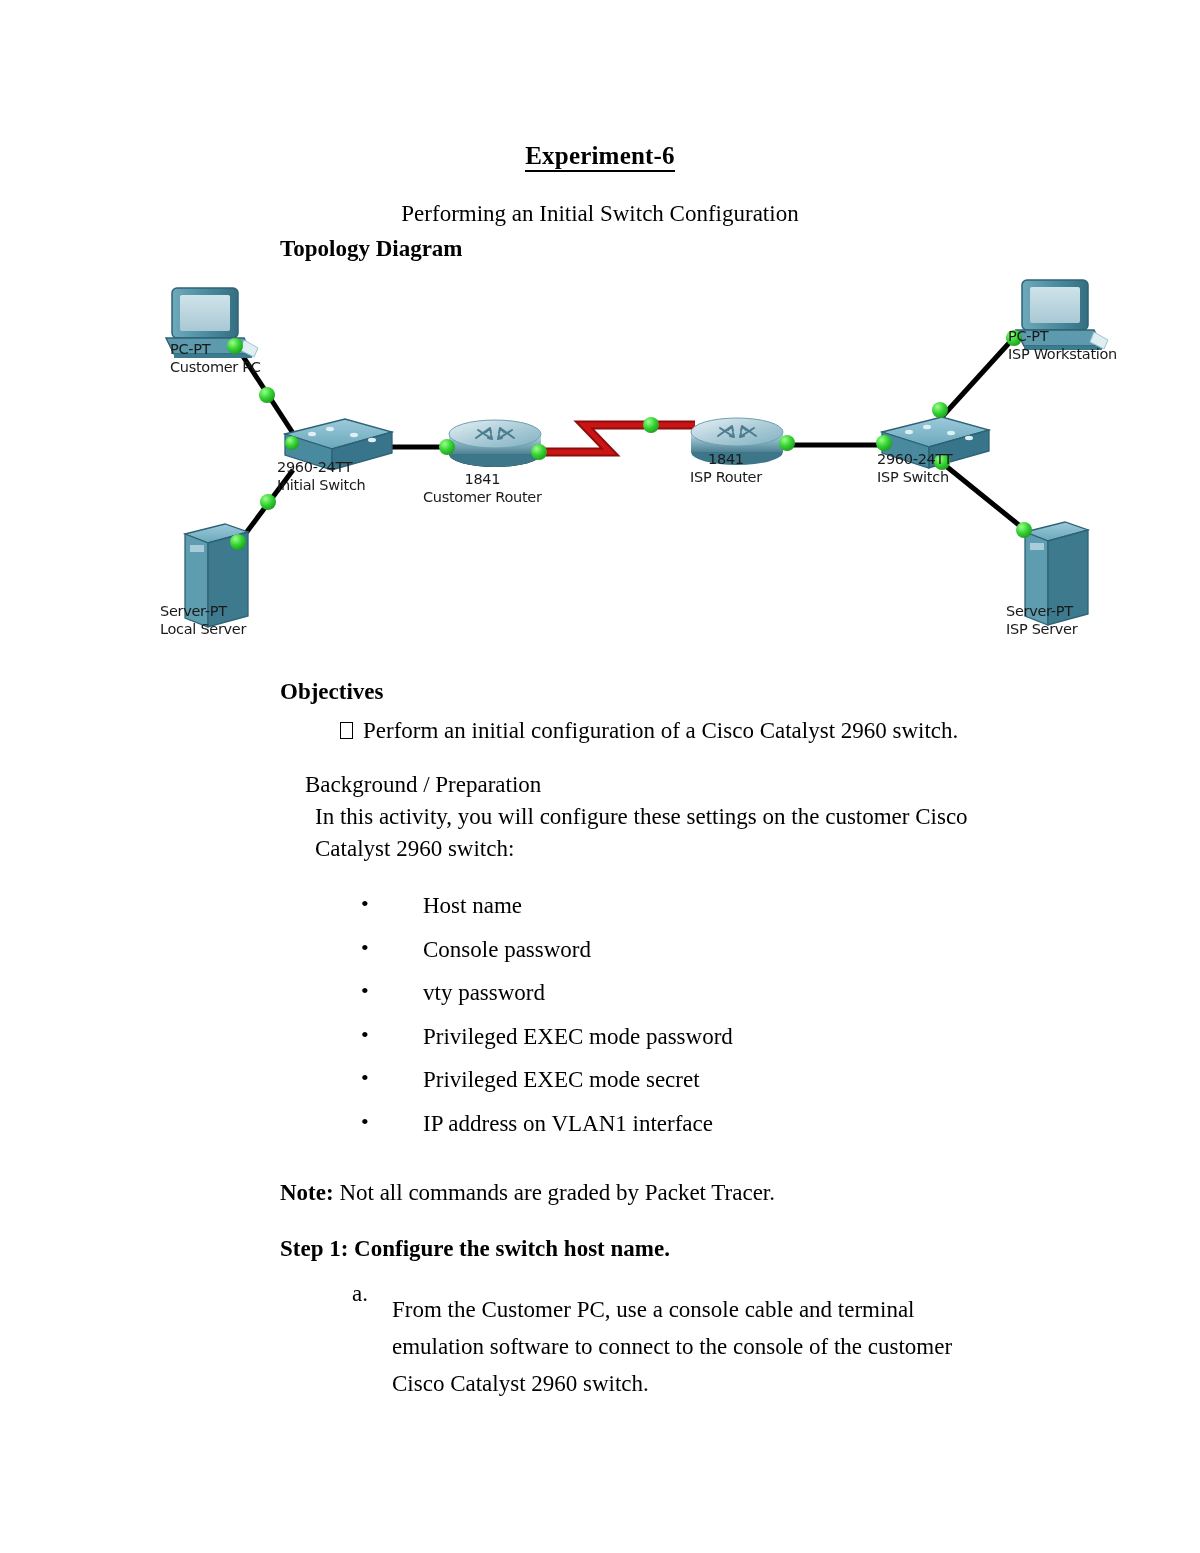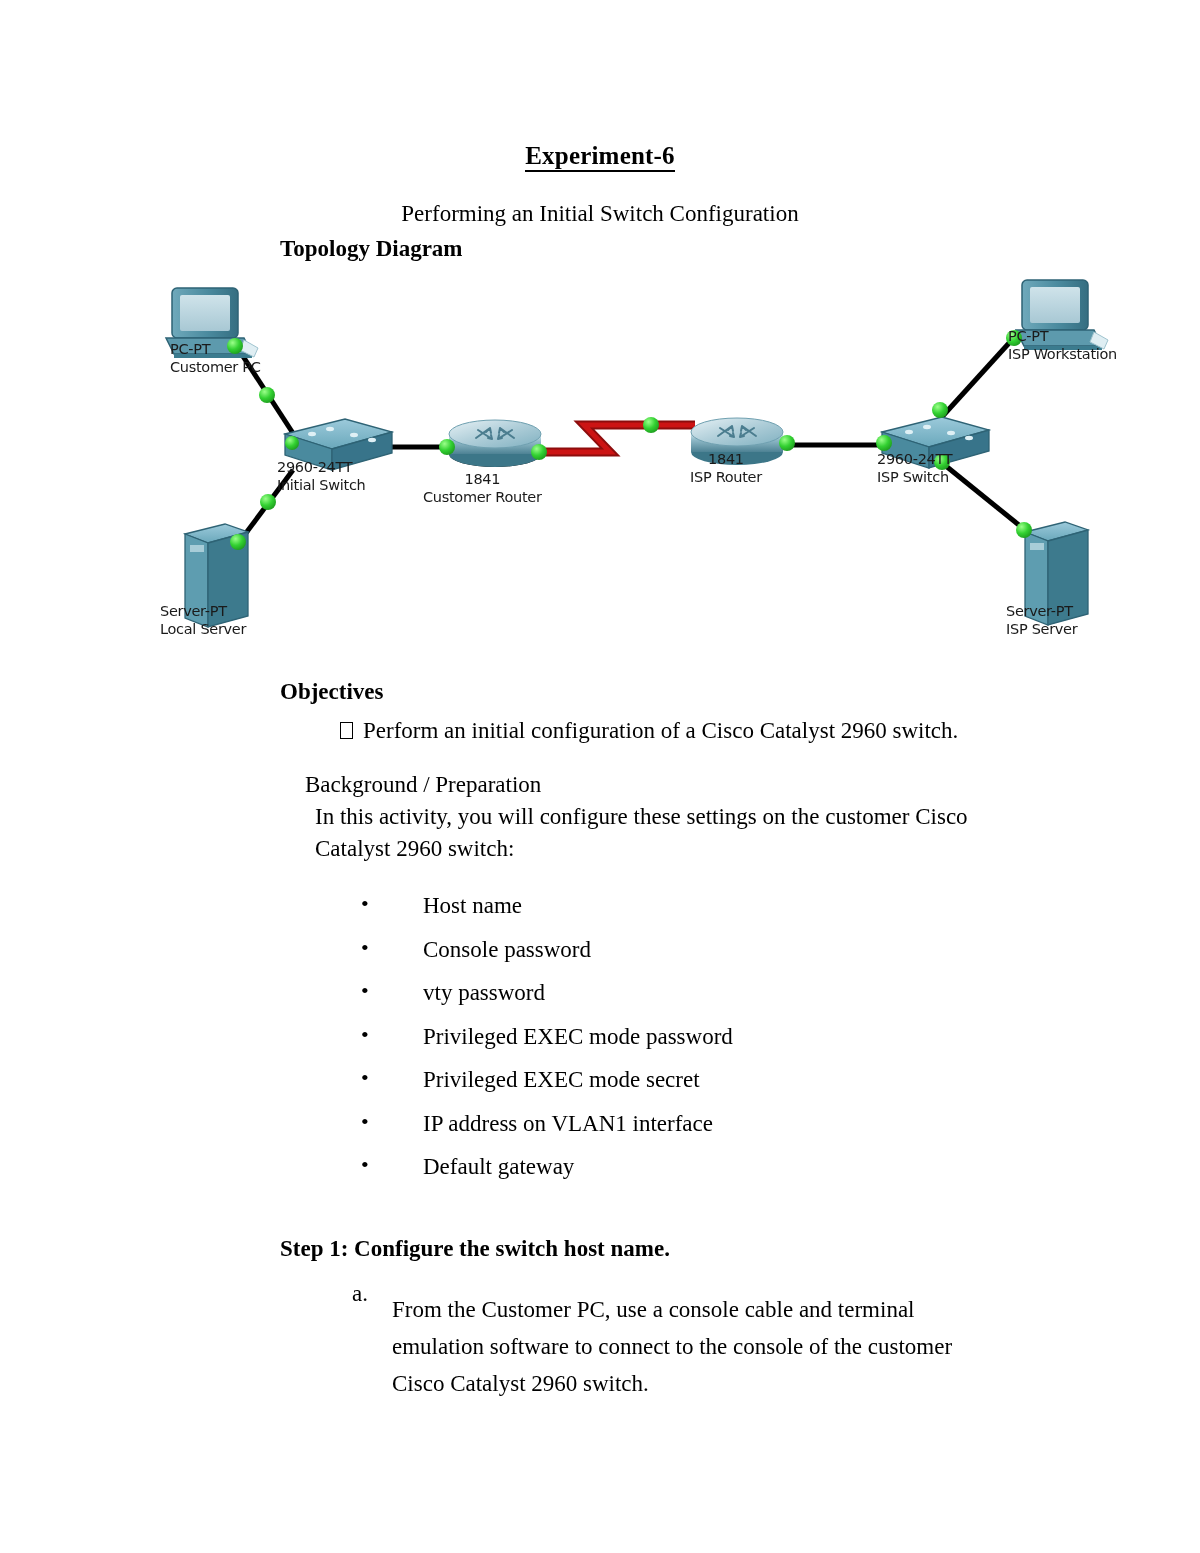--- a/index.html
+++ b/index.html
@@ -369,23 +369,26 @@
   <div class="heading-background">Background / Preparation</div>
   <div class="background-body">In this activity, you will configure these settings on the customer Cisco Catalyst 2960 switch:</div>
 
   <ul class="settings-list">
     <li>Host name</li>
     <li>Console password</li>
     <li>vty password</li>
     <li>Privileged EXEC mode password</li>
     <li>Privileged EXEC mode secret</li>
     <li>IP address on VLAN1 interface</li>
-    <li>Default gateway</li>
   </ul>
 
+  <div class="note-line">
+    <b>Note:</b>
+    <span>Not all commands are graded by Packet Tracer.</span>
+  </div>
 
   <div class="heading-step1">Step 1:  Configure the switch host name.</div>
   <div class="step1-item">
     <span class="marker">a.</span>
     <span class="body">From the Customer PC, use a console cable and terminal emulation software to connect to the console of the customer Cisco Catalyst 2960 switch.</span>
   </div>
 
 </div>
 
 </body></html>

